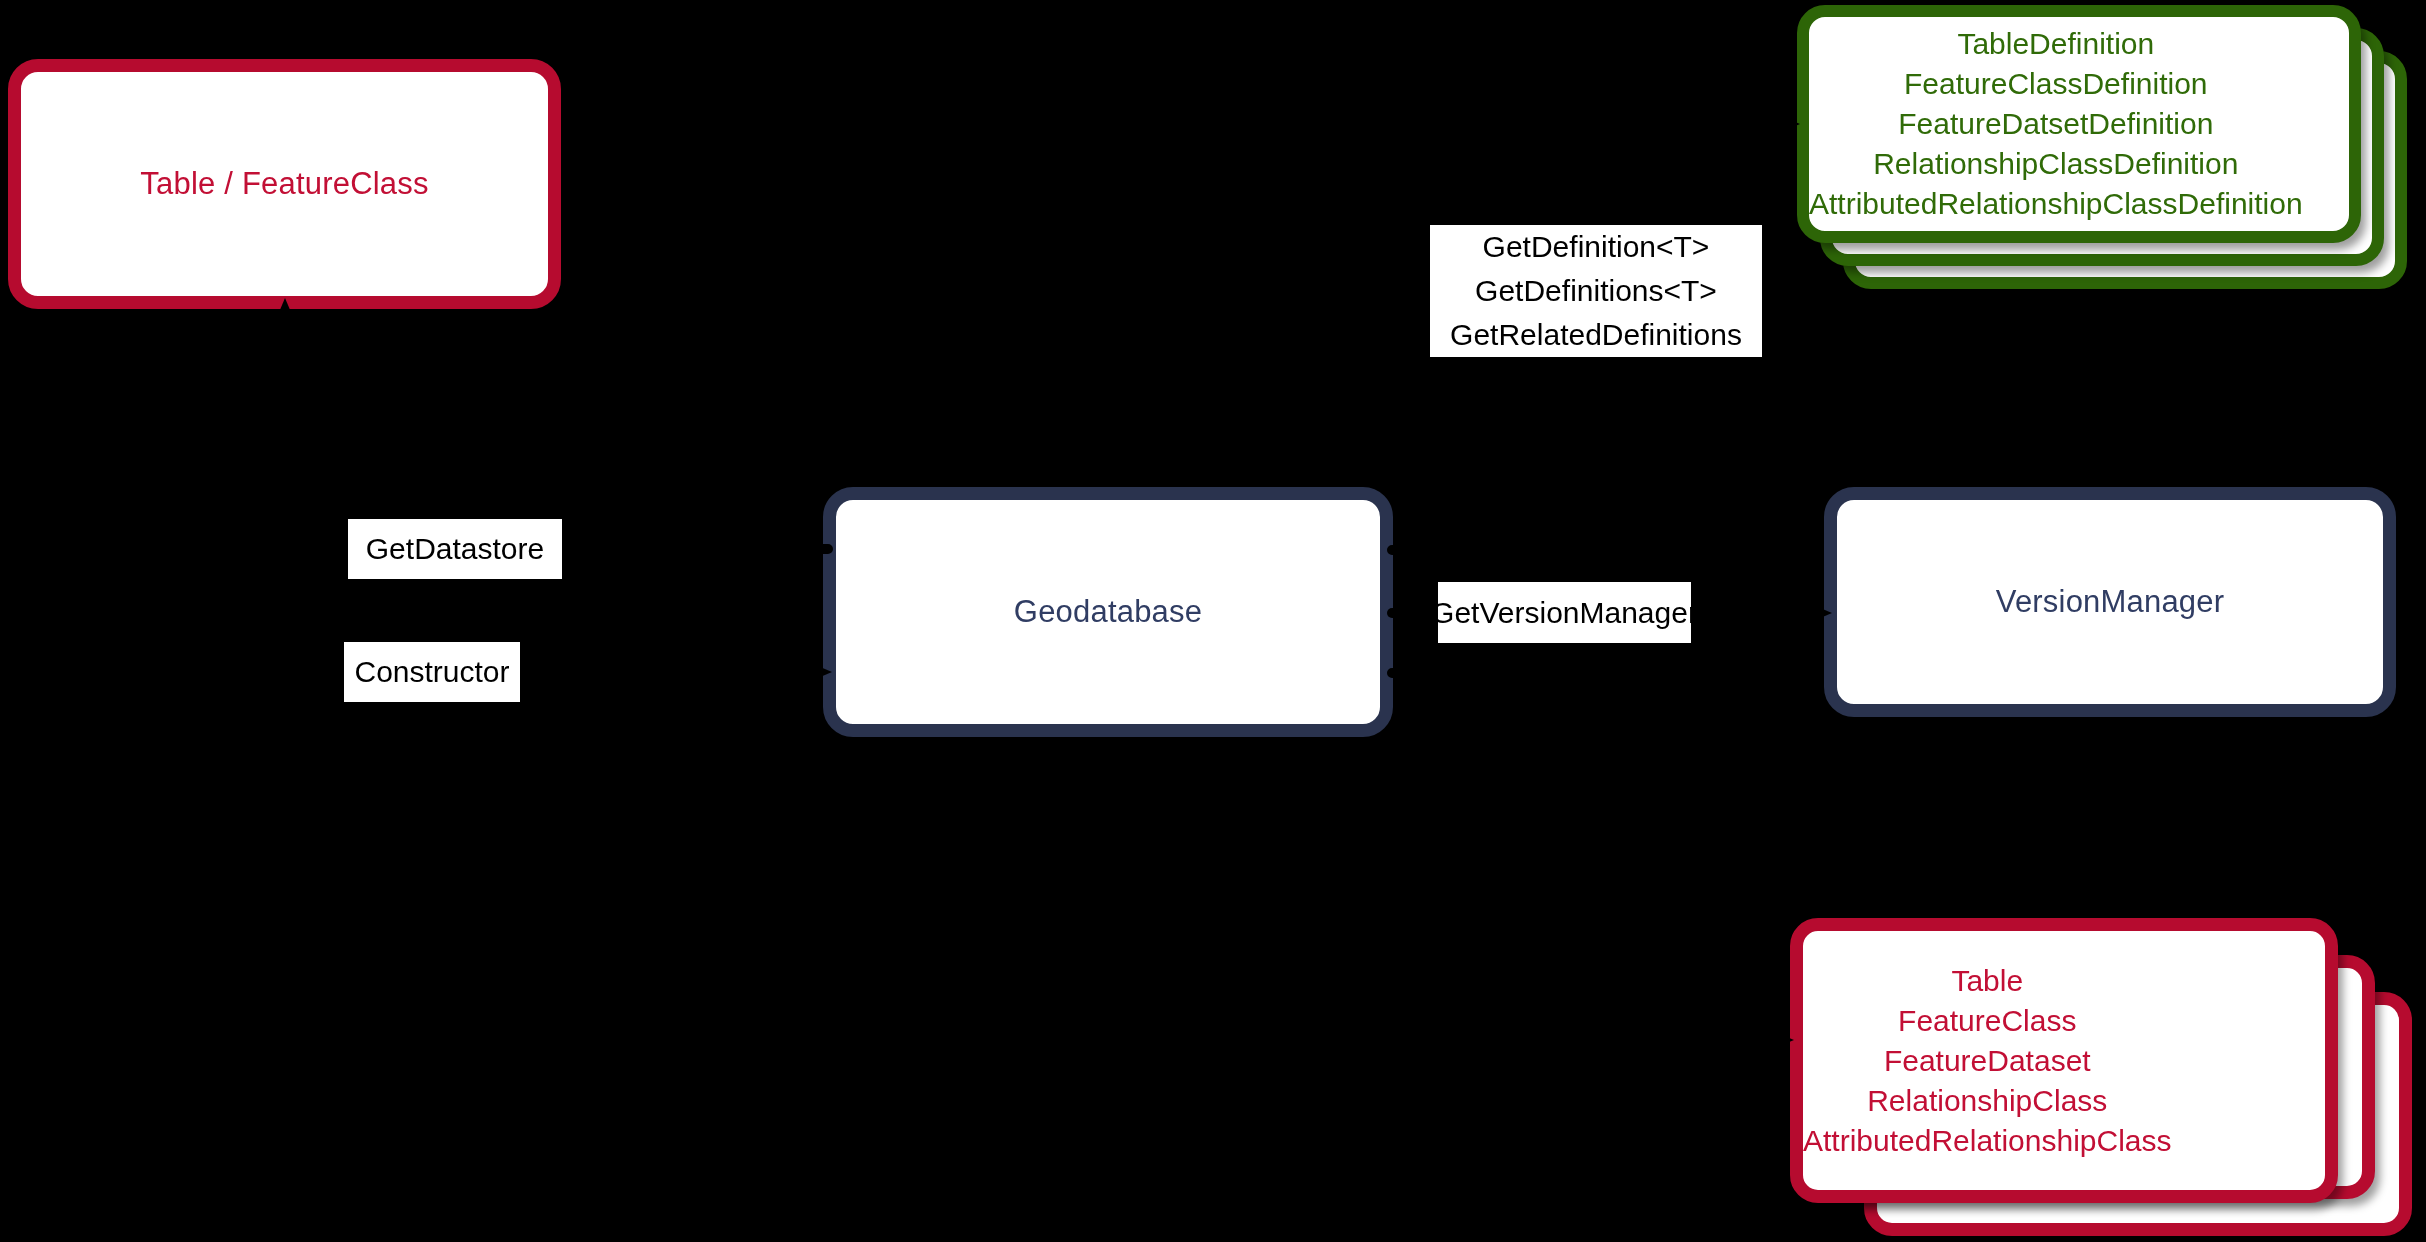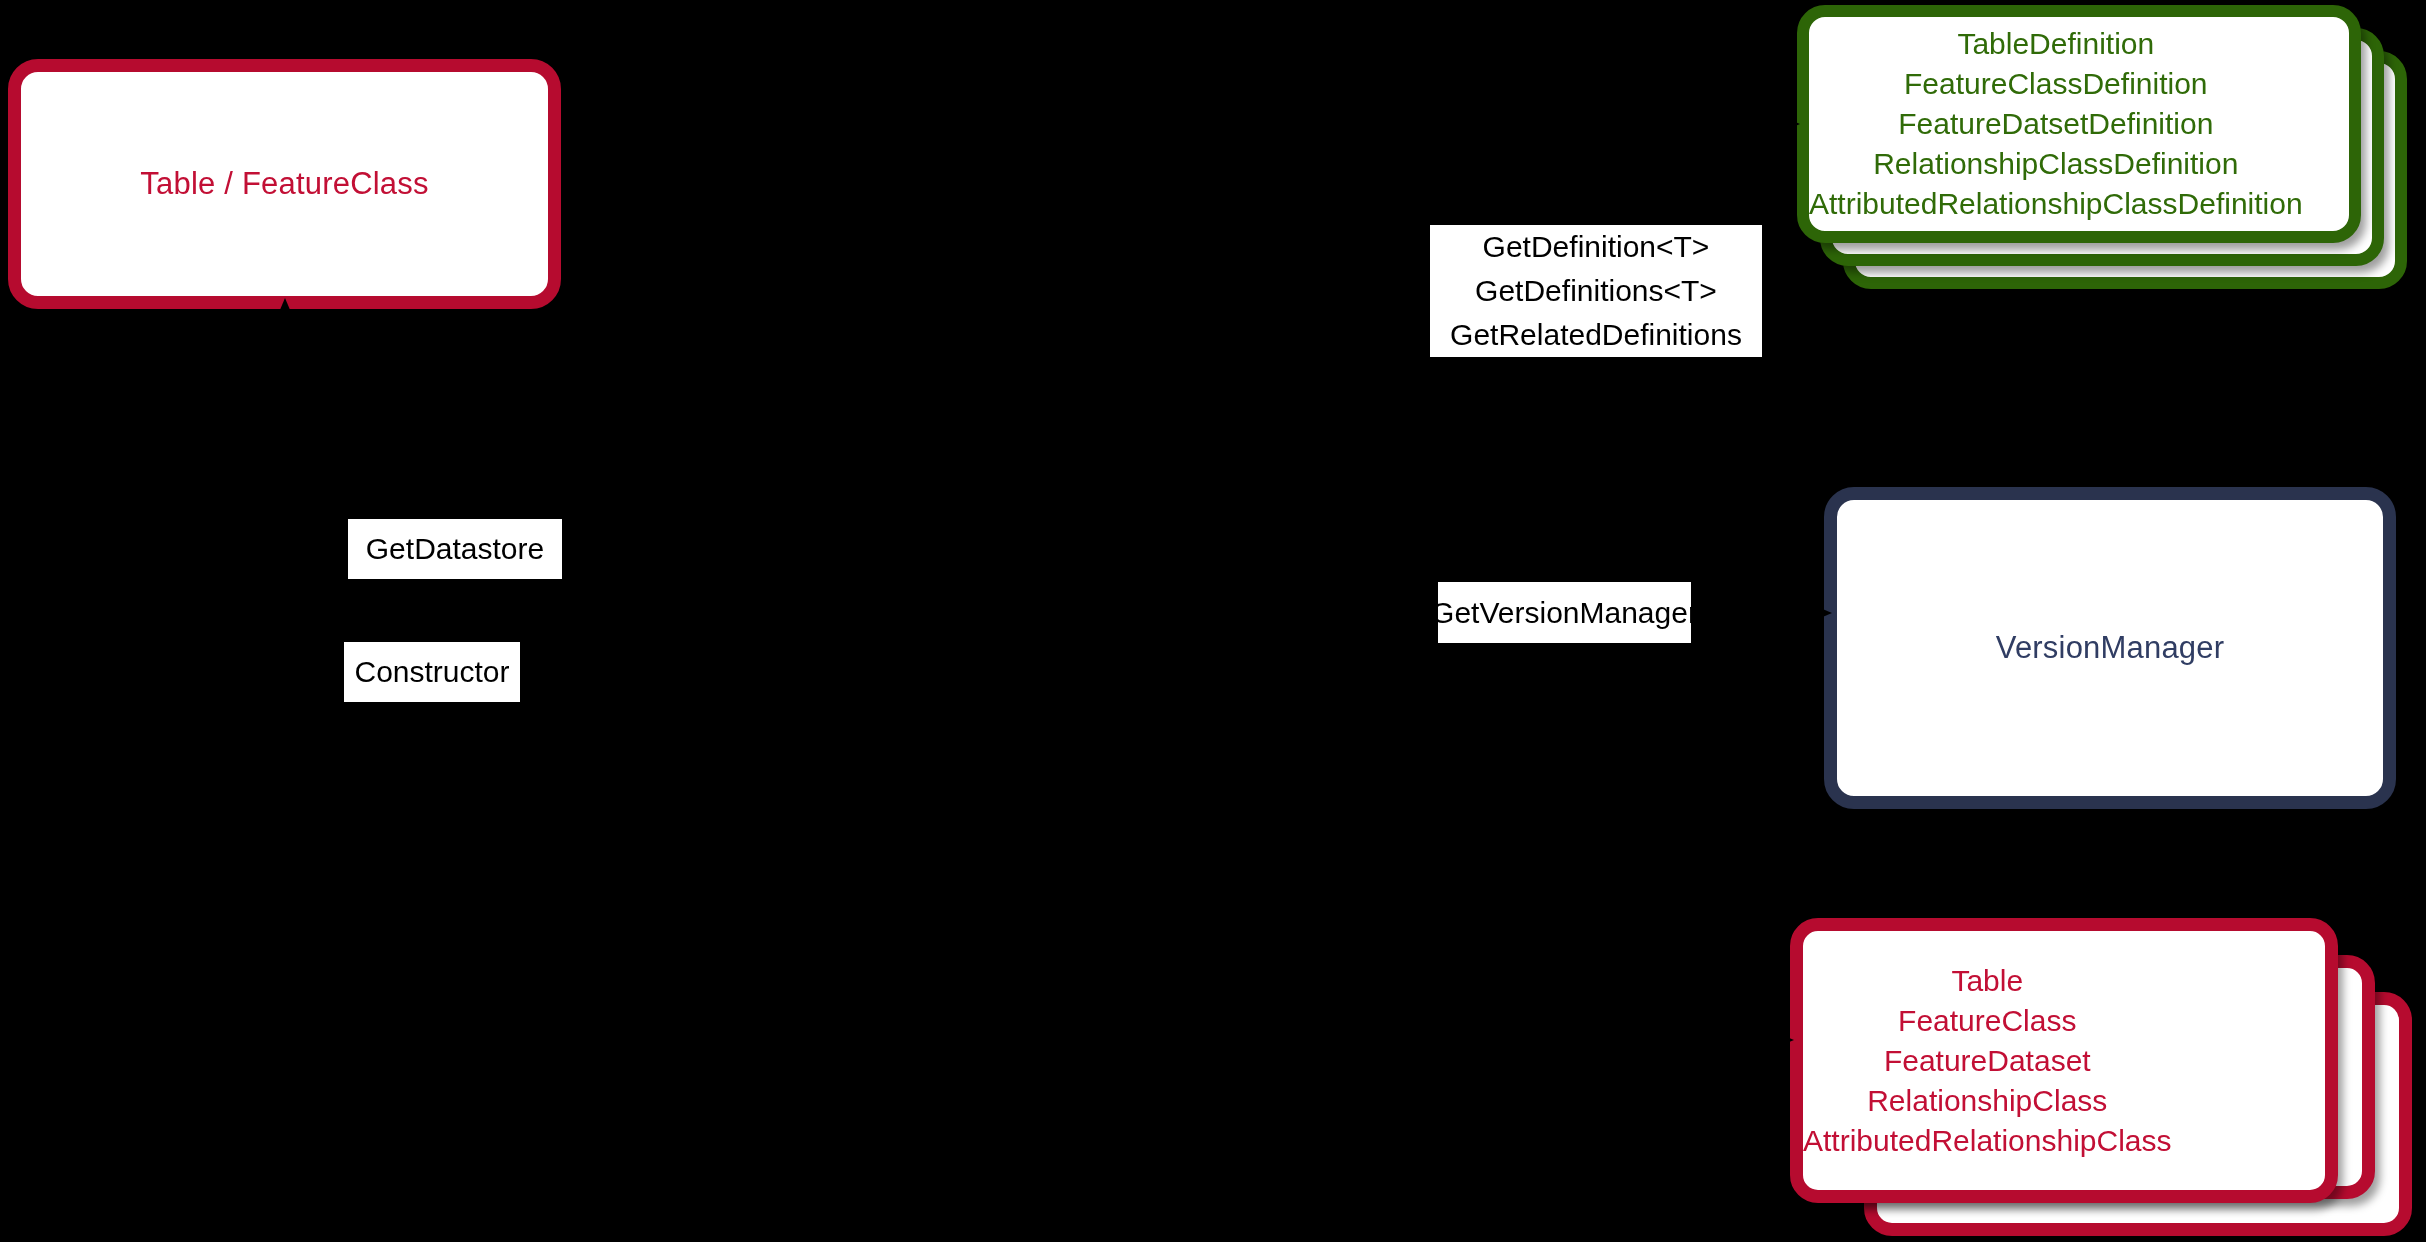--- a/index.html
+++ b/index.html
@@ -73,22 +73,25 @@
     <div class="card green" style="left:1820px;top:28px;width:564px;height:238px;"></div>
     <div class="card green" style="left:1797px;top:5px;width:564px;height:238px;">
       <span class="stack-lines">TableDefinition
 FeatureClassDefinition
 FeatureDatsetDefinition
 RelationshipClassDefinition
 AttributedRelationshipClassDefinition</span>
     </div>
   </div>
 
+  <div class="node navy" style="left:823px;top:487px;width:570px;height:250px;">
+    <span class="node-label">Geodatabase</span>
+  </div>
 
-  <div class="node navy" style="left:1824px;top:487px;width:572px;height:322px;">
+  <div class="node navy" style="left:1824px;top:487px;width:572px;height:230px;">
     <span class="node-label">VersionManager</span>
   </div>
 
   <div>
     <div class="card red" style="left:1864px;top:992px;width:548px;height:244px;"></div>
     <div class="card red" style="left:1827px;top:955px;width:548px;height:244px;"></div>
     <div class="card red" style="left:1790px;top:918px;width:548px;height:285px;">
       <span class="stack-lines">Table
 FeatureClass
 FeatureDataset

